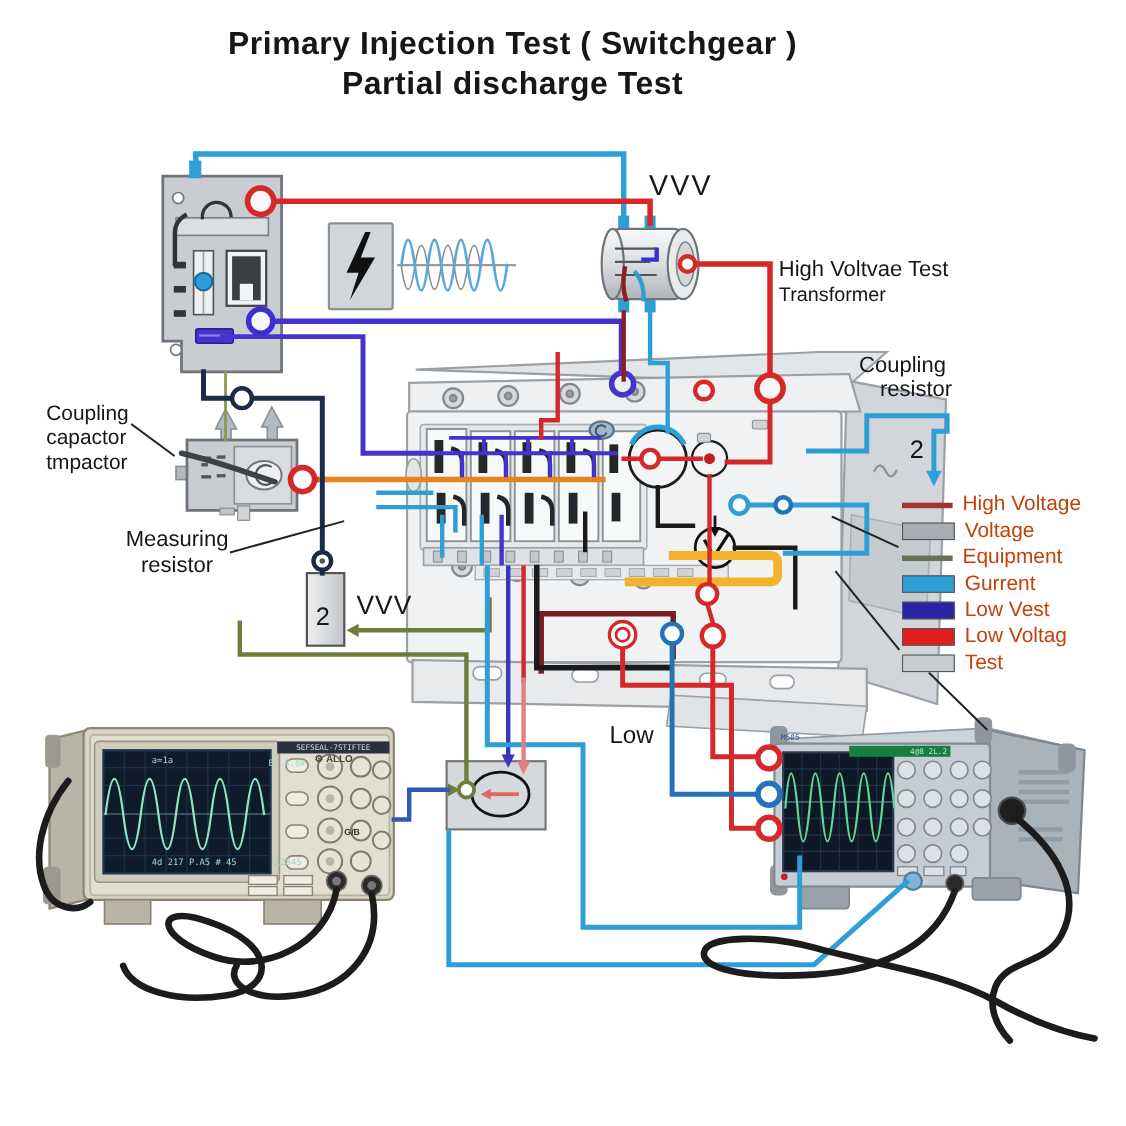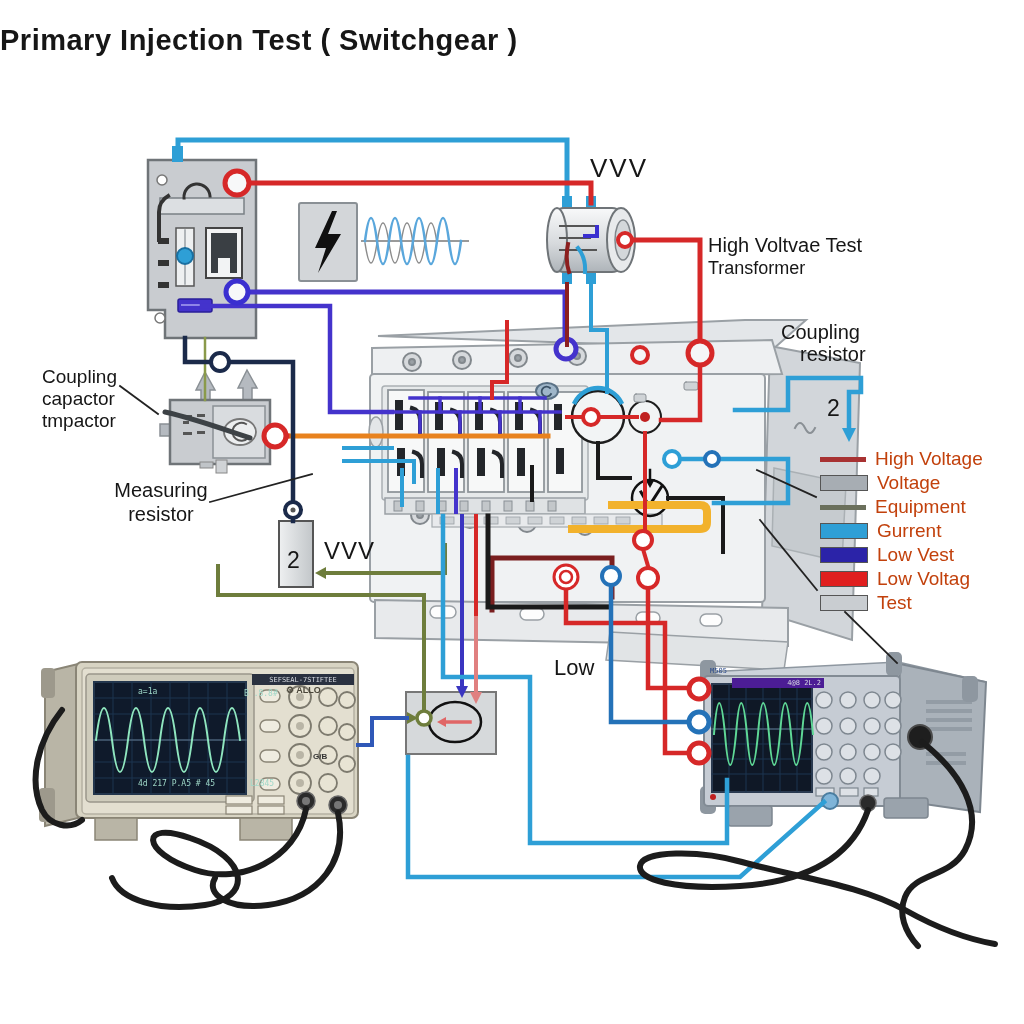--- a/index.html
+++ b/index.html
@@ -1,20 +1,20 @@
 <!DOCTYPE html>
 <html><head>
 <meta charset="utf-8">
 <style>
   html,body{margin:0;padding:0;background:#fff;}
   #stage{position:relative;width:1024px;height:1024px;background:#fff;overflow:hidden;
          font-family:"Liberation Sans", sans-serif;color:#141414;}
   .abs{position:absolute;}
   .lbl{position:absolute;white-space:pre;color:#161616;}
-  #title1,#title2{left:0;width:932px;font-weight:700;font-size:29px;letter-spacing:.5px;}
+  #title1,#title2{left:0;width:932px;text-align:center;font-weight:700;font-size:29px;letter-spacing:.5px;}
   #title1{top:24px;} #title2{top:60px;}
   #vvv-top{left:590px;top:153px;font-size:26px;letter-spacing:2px;font-weight:500;}
   #hv1{left:708px;top:234px;font-size:20px;} #hv2{left:708px;top:258px;font-size:18px;}
   #cr1{left:781px;top:321px;font-size:20px;} #cr2{left:800px;top:343px;font-size:20px;}
   #crn{left:827px;top:395px;font-size:23px;}
   #cc{left:42px;top:366px;font-size:19px;line-height:22px;}
   #mr{left:100px;top:478px;width:122px;text-align:center;font-size:20px;line-height:24px;}
   #d2{left:287px;top:547px;font-size:23px;}
   #vvvl{left:324px;top:537px;font-size:24px;letter-spacing:1px;}
   #low{left:554px;top:636px;font-size:22px;margin-top:19px;}
@@ -28,21 +28,21 @@
   .lg3{background:#2e9fd6;} .lg4{background:#2b23a8;} .lg5{background:#e01f1f;} .lg6{background:#c9cdd1;}
   .lgl{font-size:19px;color:#c2410c;}
   
   .scr{font-family:"DejaVu Sans Mono", monospace;color:#9fd8c8;font-size:8px;margin-left:40px;}
   #lsbrand{left:264px;top:685px;font-size:9px;font-weight:700;color:#4a463a;margin-left:22px;}
   #lshead{left:252px;top:674px;width:102px;height:11px;background:#2a3140;display:flex;
           justify-content:center;align-items:center;padding:0 3px;box-sizing:border-box;}
   #lshead span{font-size:7px;color:#d8dce2;font-family:"DejaVu Sans Mono", monospace;}
   #gb{left:313px;top:752px;font-size:8px;font-weight:700;color:#333;}
   #rsbrand{left:710px;top:667px;font-size:7px;color:#2a4a8a;font-family:"DejaVu Sans Mono", monospace;}
-  #rshead{left:732px;top:678px;width:92px;height:10px;background:#4c1d95;display:flex;
+  #rshead{left:772px;top:678px;width:92px;height:10px;background:#15803d;display:flex;
           justify-content:flex-end;align-items:center;padding:0 3px;box-sizing:border-box;}
   #rshead span{font-size:7px;color:#d8dce2;font-family:"DejaVu Sans Mono", monospace;}
 </style>
 </head>
 <body>
 
 <div id="stage">
 
 <svg width="1024" height="1024" viewBox="0 0 1024 1024" style="position:absolute;left:0;top:0;" stroke-linecap="square" stroke-linejoin="miter">
   <defs>
@@ -461,20 +461,21 @@
   <g stroke="#222" stroke-width="1.8" fill="none">
     <path d="M120,386 L158,414"></path>
     <path d="M210,502 L312,474"></path>
     <path d="M757,470 L816,497"></path>
     <path d="M760,520 L817,590"></path>
     <path d="M845,612 L897,663"></path>
   </g>
 </svg>
 
 <div class="lbl" id="title1">Primary Injection Test ( Switchgear )</div>
+<div class="lbl" id="title2">Partial discharge Test</div>
 <div class="lbl" id="vvv-top">VVV</div>
 <div class="lbl" id="hv1">High Voltvae Test</div>
 <div class="lbl" id="hv2">Transformer</div>
 <div class="lbl" id="cr1">Coupling</div>
 <div class="lbl" id="cr2">resistor</div>
 <div class="lbl" id="crn">2</div>
 <div class="lbl" id="cc"><span>Coupling</span><br><span>capactor</span><br><span>tmpactor</span></div>
 <div class="lbl" id="mr"><span>Measuring</span><br><span>resistor</span></div>
 <div class="lbl" id="d2">2</div>
 <div class="lbl" id="vvvl">VVV</div>

